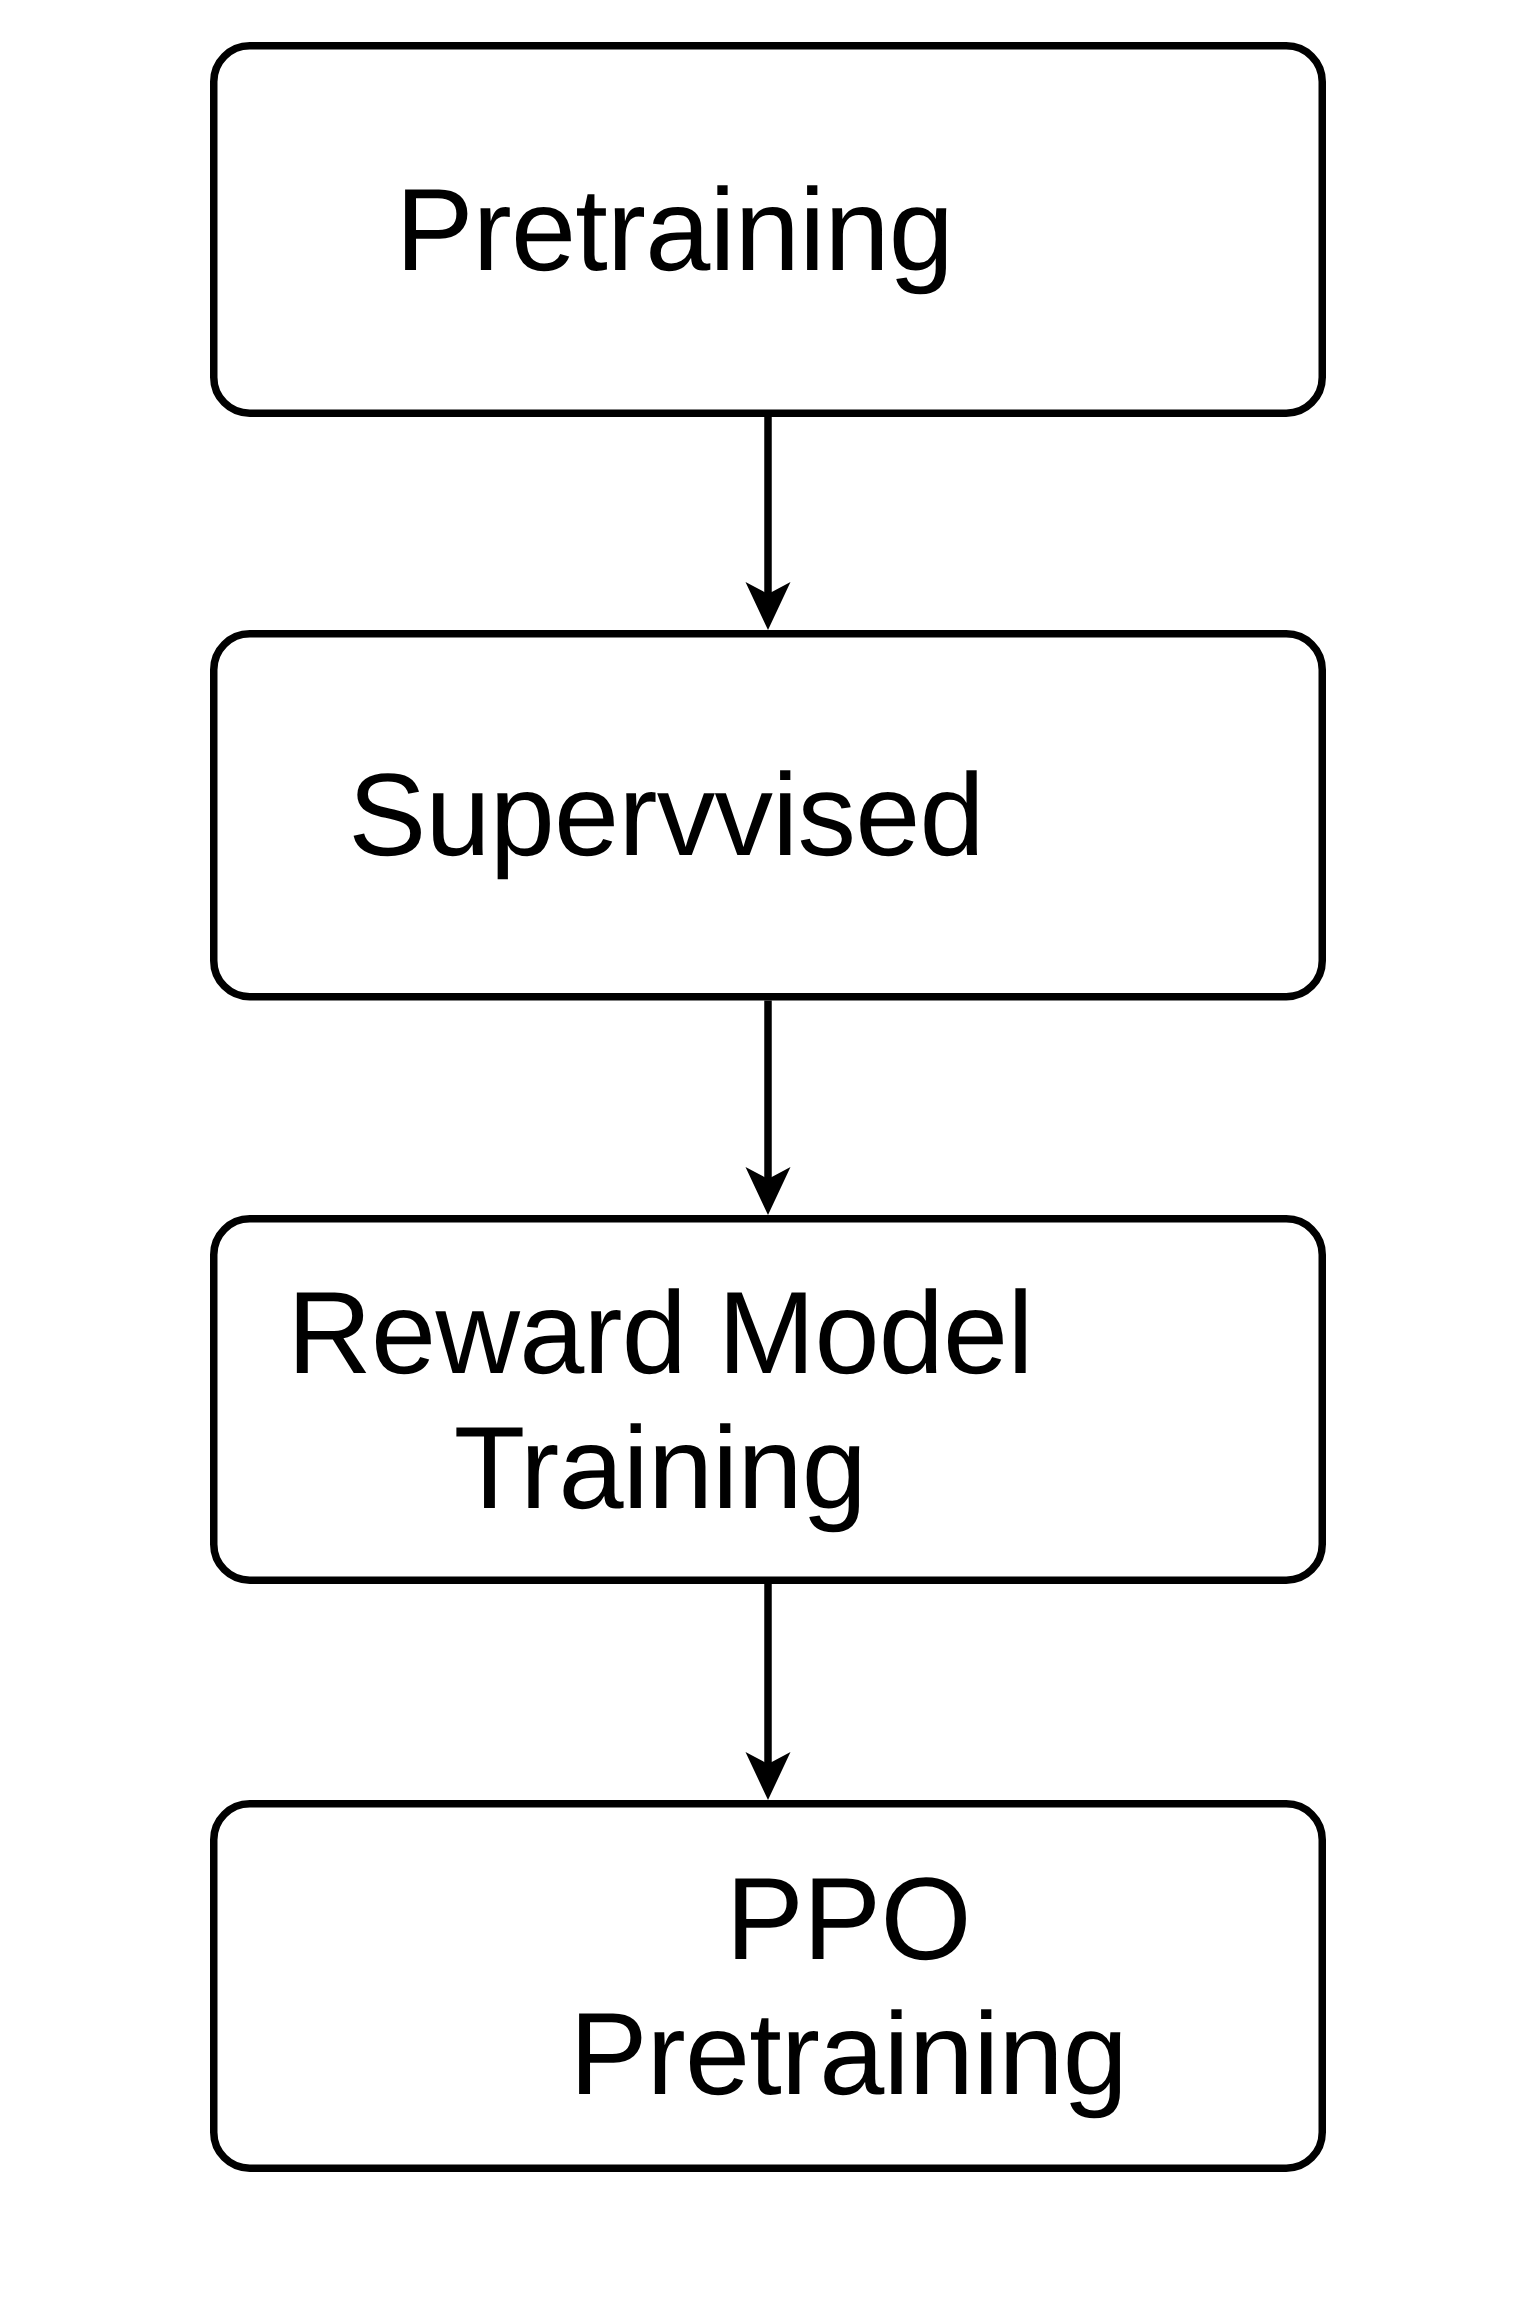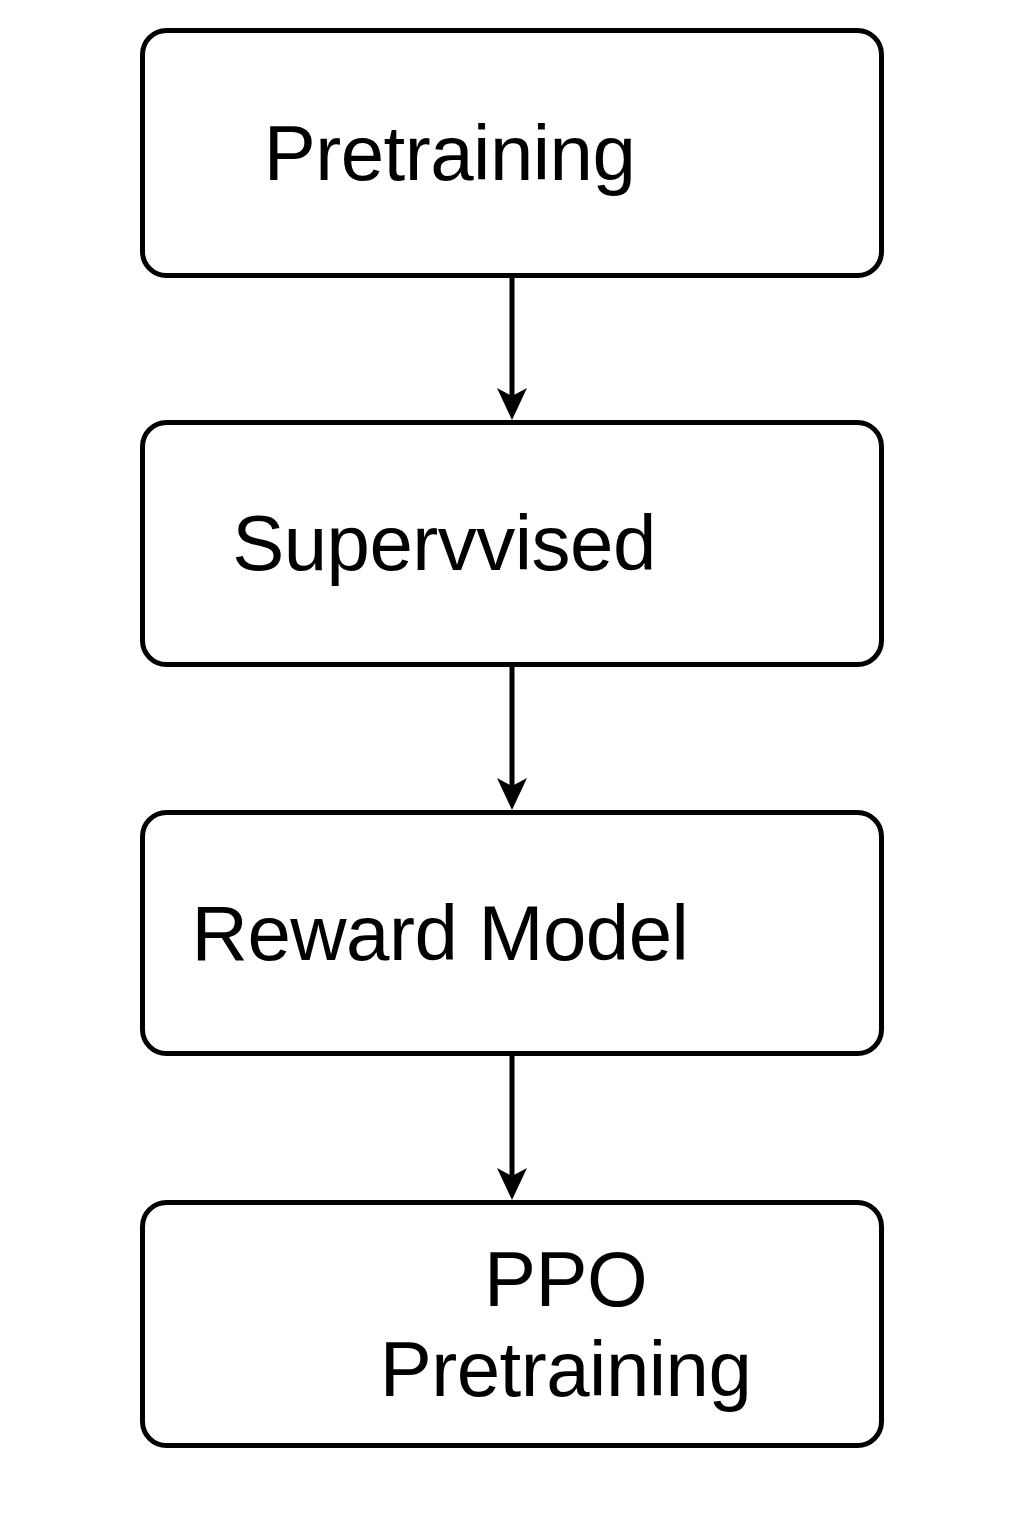--- a/index.html
+++ b/index.html
@@ -95,20 +95,21 @@
   <div class="node-text" style="left:140px; top:28px; width:619px; height:250px;">
     <span class="line">Pretraining</span>
   </div>
 
   <div class="node-text" style="left:140px; top:420px; width:608px; height:247px;">
     <span class="line">Supervvised</span>
   </div>
 
   <div class="node-text" style="left:140px; top:810px; width:600px; height:246px;">
     <span class="line">Reward Model</span>
+    <span class="line">Training</span>
   </div>
 
   <div class="node-text" style="left:140px; top:1200px; width:851px; height:248px;">
     <span class="line">PPO</span>
     <span class="line">Pretraining</span>
   </div>
 
 </div>
 
 </body></html>

